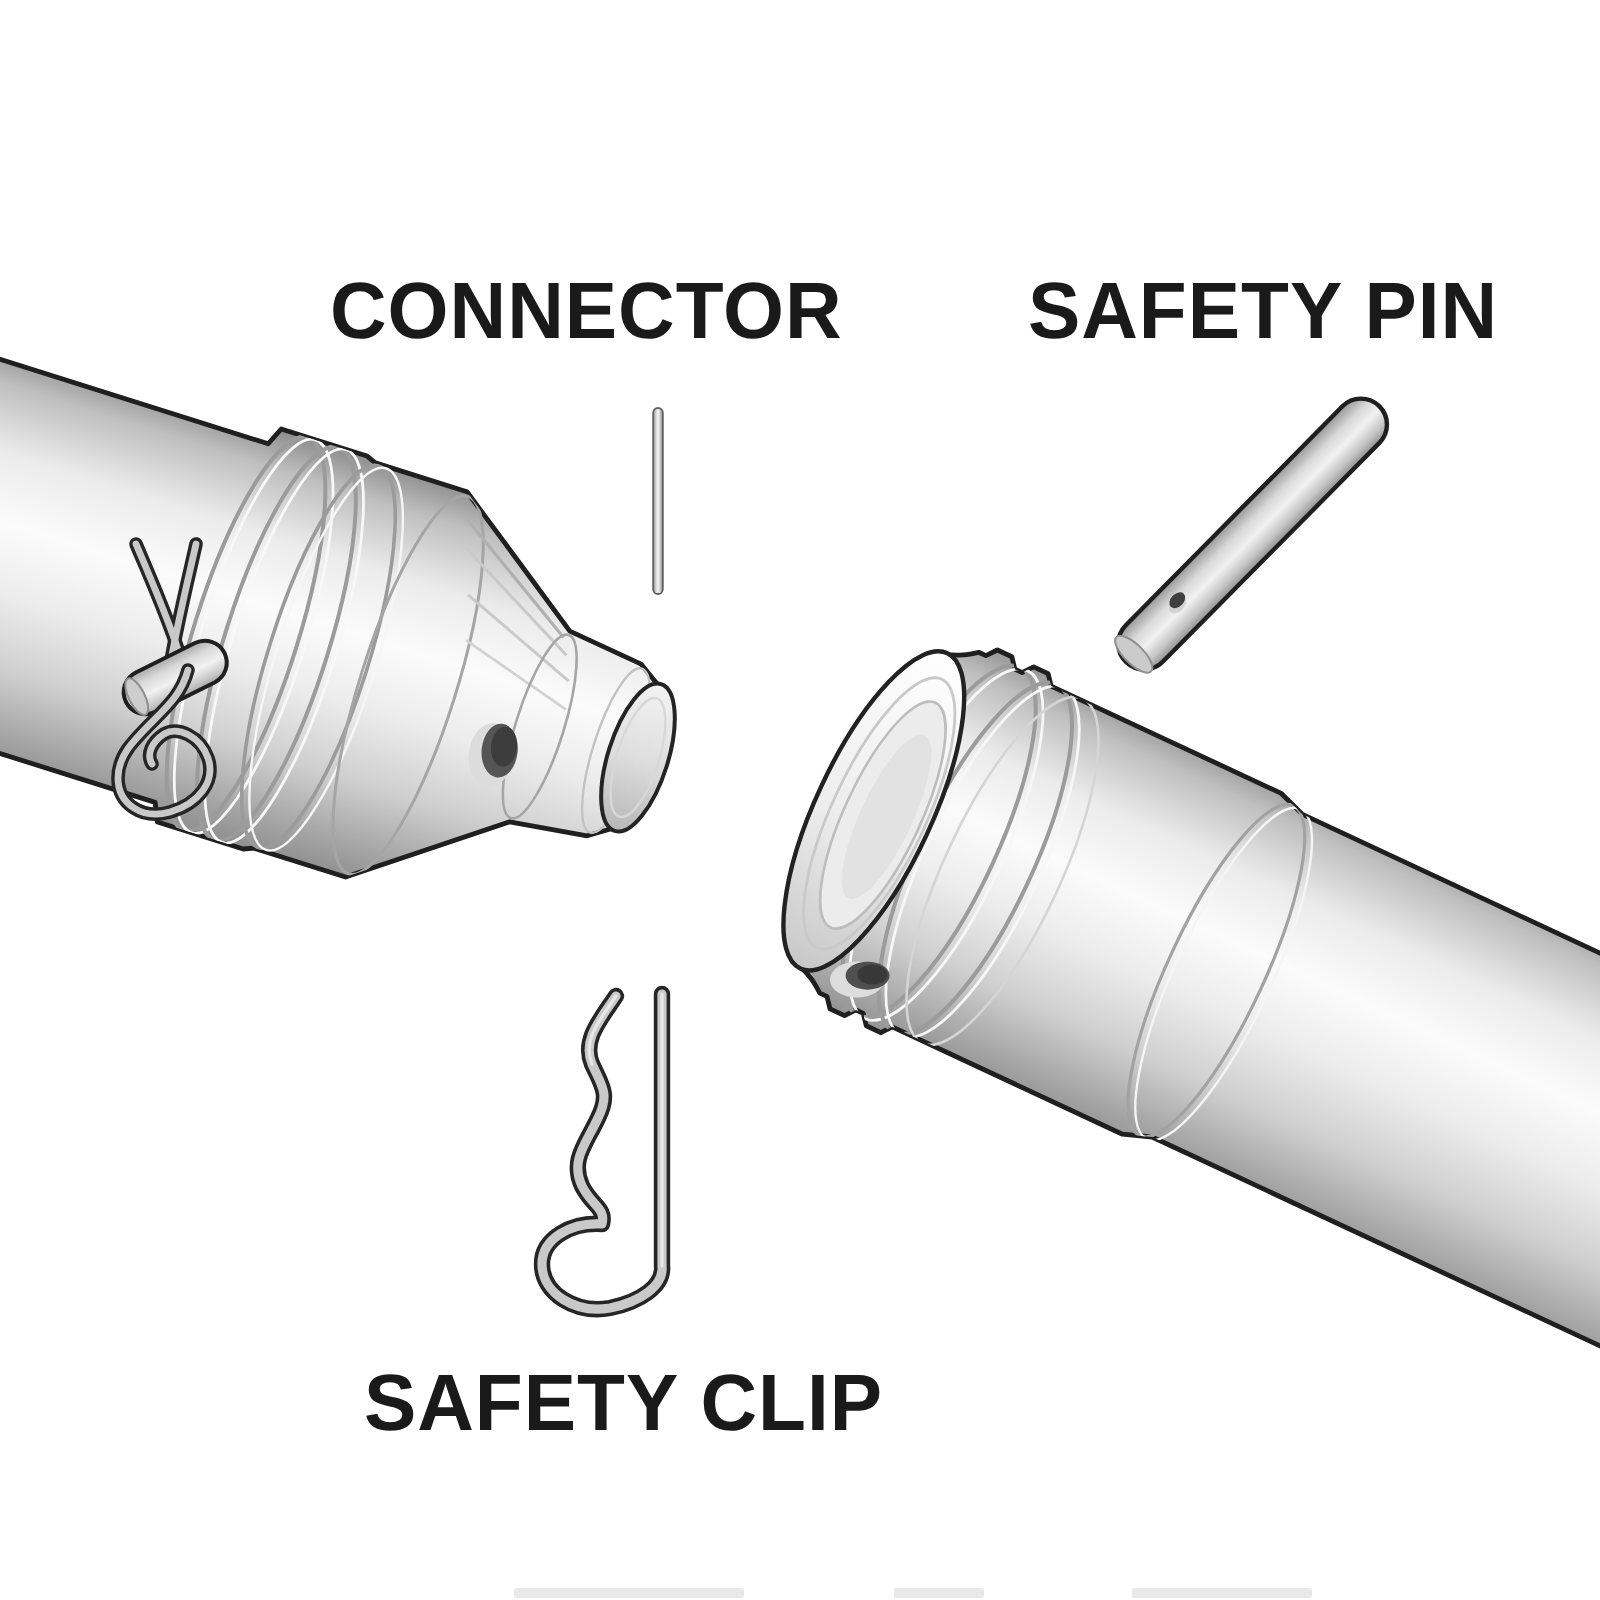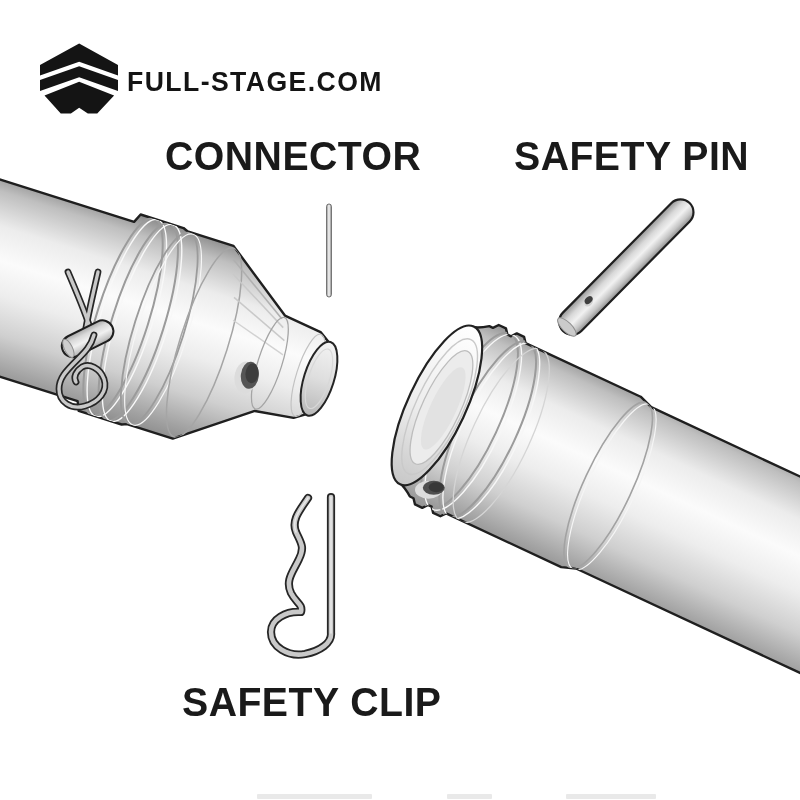--- a/index.html
+++ b/index.html
@@ -150,30 +150,20 @@
     </g>
 
     <g fill="none" stroke-linecap="round" stroke-linejoin="round">
       <path d="M 308,498 C 300,510 291,520 296,532 C 301,543 305,547 299,559 C 293,572 285,580 291,593 C 296,603 303,604 301,612 C 286,611 271,619 271,632 C 271,647 288,657 305,654 C 320,651 332,643 331,633 L 331,497" stroke="#262626" stroke-width="8.2"></path>
       <path d="M 308,498 C 300,510 291,520 296,532 C 301,543 305,547 299,559 C 293,572 285,580 291,593 C 296,603 303,604 301,612 C 286,611 271,619 271,632 C 271,647 288,657 305,654 C 320,651 332,643 331,633 L 331,497" stroke="#c9c9c9" stroke-width="4.6"></path>
       <path d="M 308,498 C 300,510 291,520 296,532" stroke="#efefef" stroke-width="1.6" opacity=".8"></path>
       <path d="M 331,633 L 331,497" stroke="#efefef" stroke-width="1.6" opacity=".8"></path>
     </g>
   </svg>
 
-  <div class="brand">
-    <svg viewBox="0 0 100 92" aria-hidden="true">
-      <g fill="#141414">
-        <path d="M50.2,0 L100,27.5 L100,40.8 L50.2,23.1 L0,40.8 L0,27.5 Z"></path>
-        <path d="M0,46.6 L50.2,28.9 L100,46.6 L100,60.8 L50.2,43.1 L0,60.8 Z"></path>
-        <path d="M5.8,66.6 L50.2,48.8 L95,66.6 L73.4,89.7 L61.3,89.7 L50.2,82.1 L39.6,89.7 L26.6,89.7 Z"></path>
-      </g>
-    </svg>
-    <div class="brand-text">FULL-STAGE.COM</div>
-  </div>
 
   <div class="callout connector">CONNECTOR</div>
   <div class="callout safety-pin">SAFETY PIN</div>
   <div class="callout safety-clip">SAFETY CLIP</div>
 
   <div class="thumb-edge t1"></div>
   <div class="thumb-edge t2"></div>
   <div class="thumb-edge t3"></div>
 
 </div>

